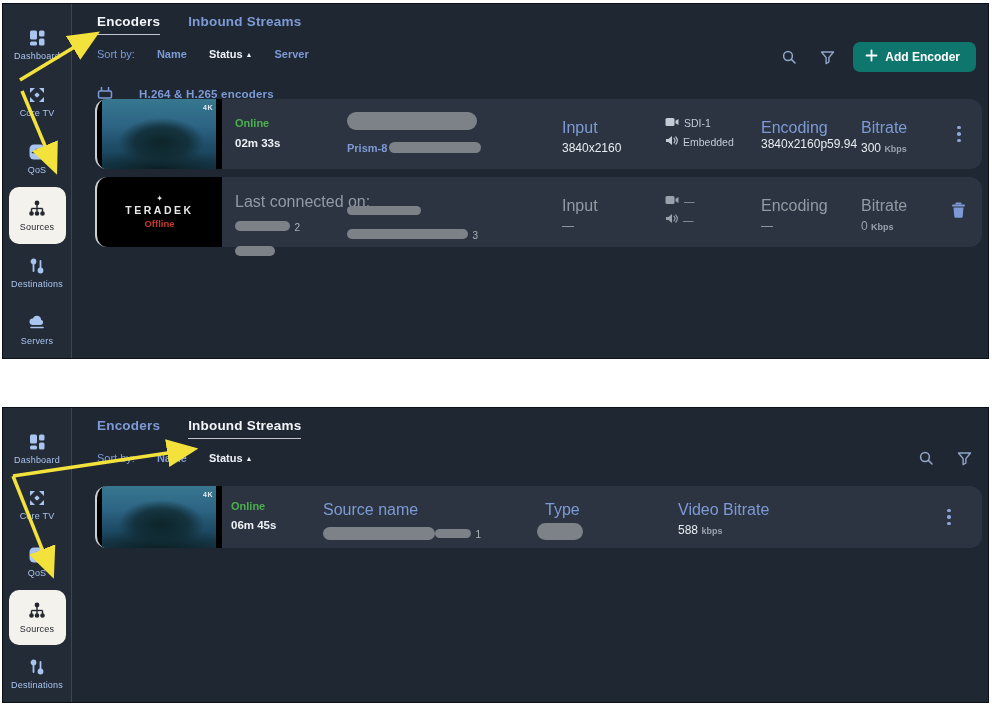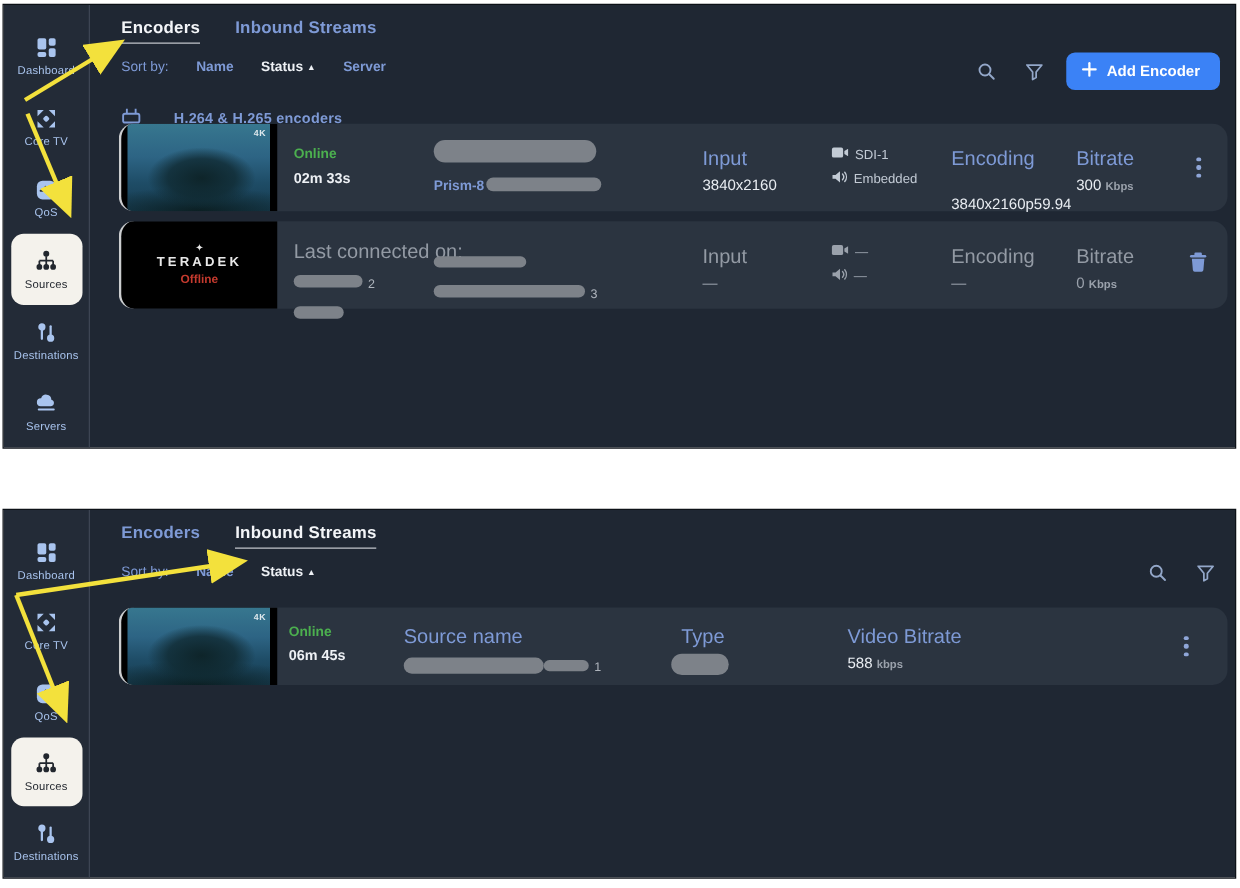--- a/index.html
+++ b/index.html
@@ -21,21 +21,21 @@
   .tabs { position: absolute; left: 24px; top: 10px; display: flex; gap: 28px; }
   .tab { font-size: 13.5px; font-weight: bold; color: #7e9ad6; padding-bottom: 5px; cursor: pointer; letter-spacing: .2px; }
   .tab.active { color: #f3f5f8; border-bottom: 1.5px solid rgba(235,238,242,.8); }
   .sort-row { position: absolute; left: 24px; top: 44px; display: flex; gap: 22px; align-items: center; }
   .sort-label { font-size: 11px; color: #7e9ad6; }
   .sort-opt { font-size: 11px; font-weight: bold; color: #7e9ad6; cursor: pointer; }
   .sort-opt.active { color: #eef1f5; }
   .sort-arrow { font-size: 7px; color: #eef1f5; vertical-align: 1px; }
   .controls { position: absolute; right: 12px; top: 38px; display: flex; align-items: center; gap: 14px; }
   .icon-btn { width: 24px; height: 24px; display: flex; align-items: center; justify-content: center; cursor: pointer; }
-  .add-btn { display: flex; align-items: center; gap: 7px; background: #3b82f6; color: #fff; font-size: 12px; font-weight: bold; border: none; border-radius: 7px; padding: 7px 16px 7px 12px; cursor: pointer; }
+  .add-btn { display: flex; align-items: center; gap: 7px; background: #0f766e; color: #fff; font-size: 12px; font-weight: bold; border: none; border-radius: 7px; padding: 7px 16px 7px 12px; cursor: pointer; }
 
   .section-head { position: absolute; left: 24px; top: 82px; display: flex; align-items: center; gap: 26px; color: #7e9ad6; font-size: 11.5px; font-weight: bold; letter-spacing: .2px; }
 
   .rows { position: absolute; left: 22px; right: 6px; top: 95px; }
   .row { position: relative; background: #2b3440; border-radius: 12px; height: 70px; margin-bottom: 8px; }
   .shot.bottom .rows { top: 78px; }
   .shot.bottom .row { height: 62px; }
 
   .thumb { position: absolute; left: 0; top: 0; bottom: 0; width: 127px; background: #000; border-radius: 12px 0 0 12px; border-left: 2px solid rgba(240,242,244,.85); overflow: hidden; }
   .sea { position: absolute; left: 5px; right: 6px; top: 0; bottom: 0;
@@ -231,21 +231,21 @@
           <div class="av-line">
               <span><svg width="13" height="11" viewBox="0 0 13 11">
                   <path d="M1 4h2.4L7 1v9L3.4 7H1z" fill="#c3cbd5"></path>
                   <path d="M9 3.2a3.4 3.4 0 0 1 0 4.6M10.8 1.8a5.8 5.8 0 0 1 0 7.4" stroke="#c3cbd5" stroke-width="1.1" fill="none" stroke-linecap="round"></path>
                 </svg></span>
               <span>Embedded</span>
             </div>
         </div>
         <div class="col" style="left:666px; top:20px;">
           <div class="f-label">Encoding</div>
-          <div class="f-value" style="margin-top:19px;">3840x2160p59.94</div>
+          <div class="f-value" style="margin-top:0;">3840x2160p59.94</div>
         </div>
         <div class="col" style="left:766px; top:20px;">
           <div class="f-label">Bitrate</div>
           <div class="f-value" style="margin-top:4px;"><span>300</span> <span class="unit">Kbps</span></div>
         </div>
         <div class="dots">
             <i></i>
             <i></i>
             <i></i>
           </div>

